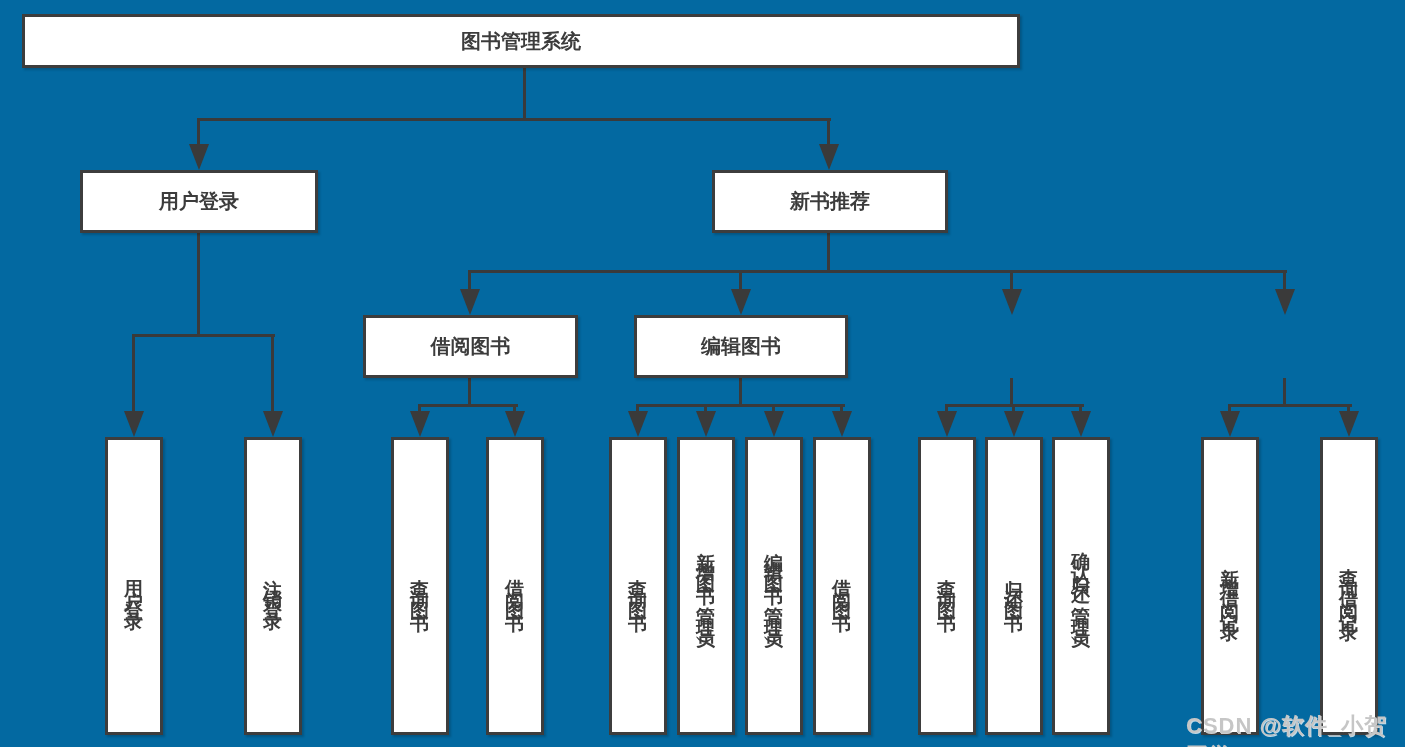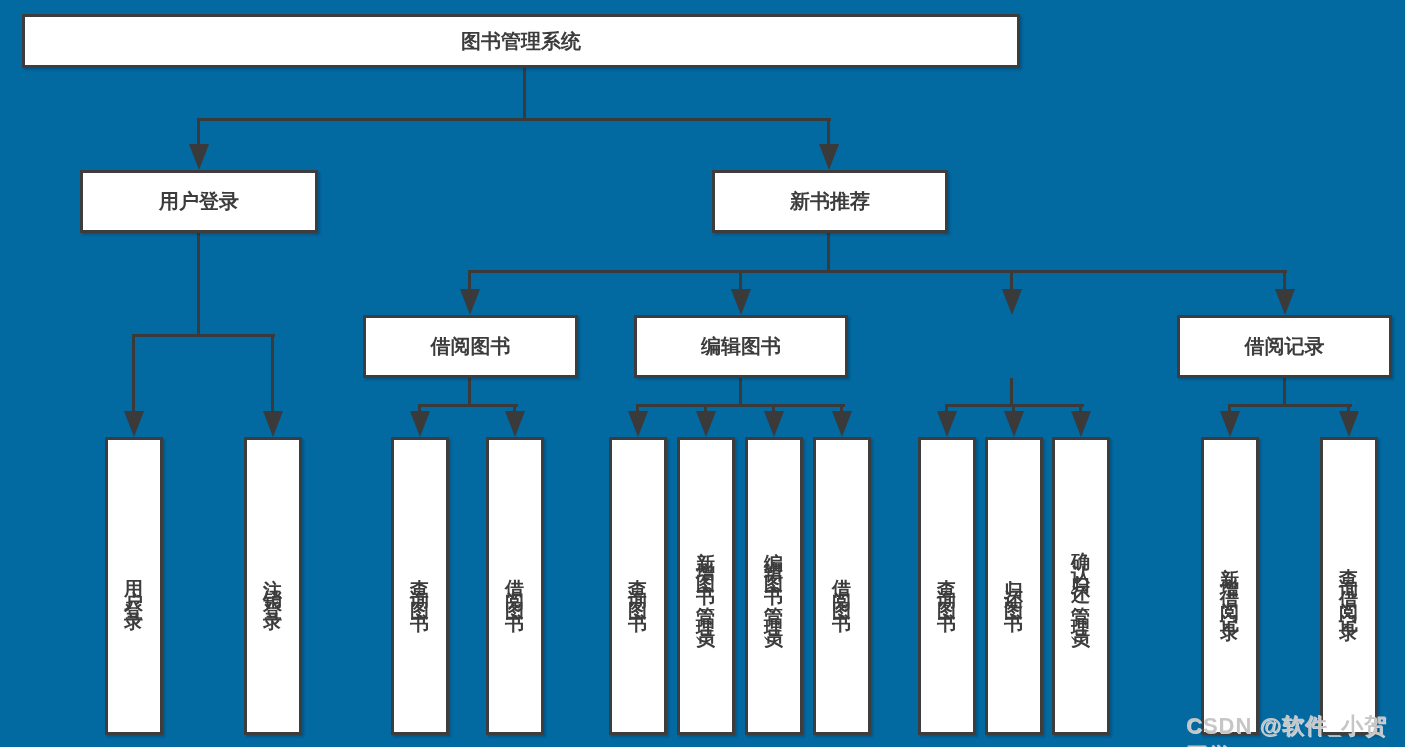--- a/index.html
+++ b/index.html
@@ -70,23 +70,20 @@
   <div class="vline" style="left:1010px;top:270px;height:24px;"></div>
   <div class="arrow" style="left:1002px;top:289px;"></div>
   <div class="vline" style="left:1283px;top:270px;height:24px;"></div>
   <div class="arrow" style="left:1275px;top:289px;"></div>
 
   <div class="node" style="left:363px;top:315px;width:215px;height:63px;">
     <span>借阅图书</span>
   </div>
   <div class="node" style="left:634px;top:315px;width:214px;height:63px;">
     <span>编辑图书</span>
-  </div>
-  <div class="node" style="left:1177px;top:315px;width:215px;height:63px;">
-    <span>借阅记录</span>
   </div>
 
   <div class="vline" style="left:468px;top:378px;height:28px;"></div>
   <div class="hline" style="left:418px;top:404px;width:100px;"></div>
   <div class="vline" style="left:418px;top:404px;height:14px;"></div>
   <div class="arrow" style="left:410px;top:411px;"></div>
   <div class="vline" style="left:513px;top:404px;height:14px;"></div>
   <div class="arrow" style="left:505px;top:411px;"></div>
 
   <div class="vline" style="left:739px;top:378px;height:28px;"></div>

